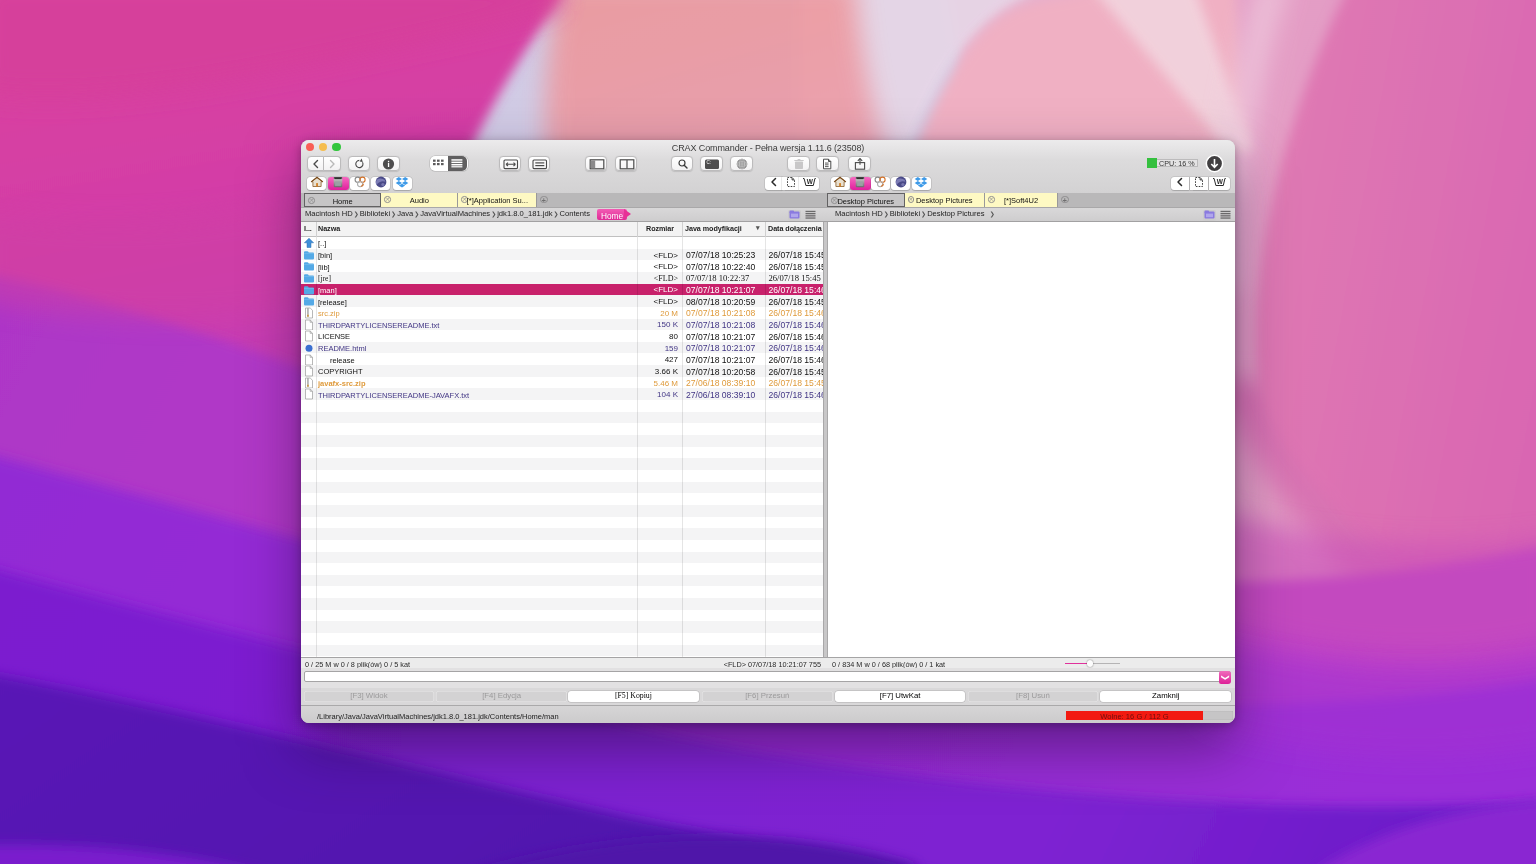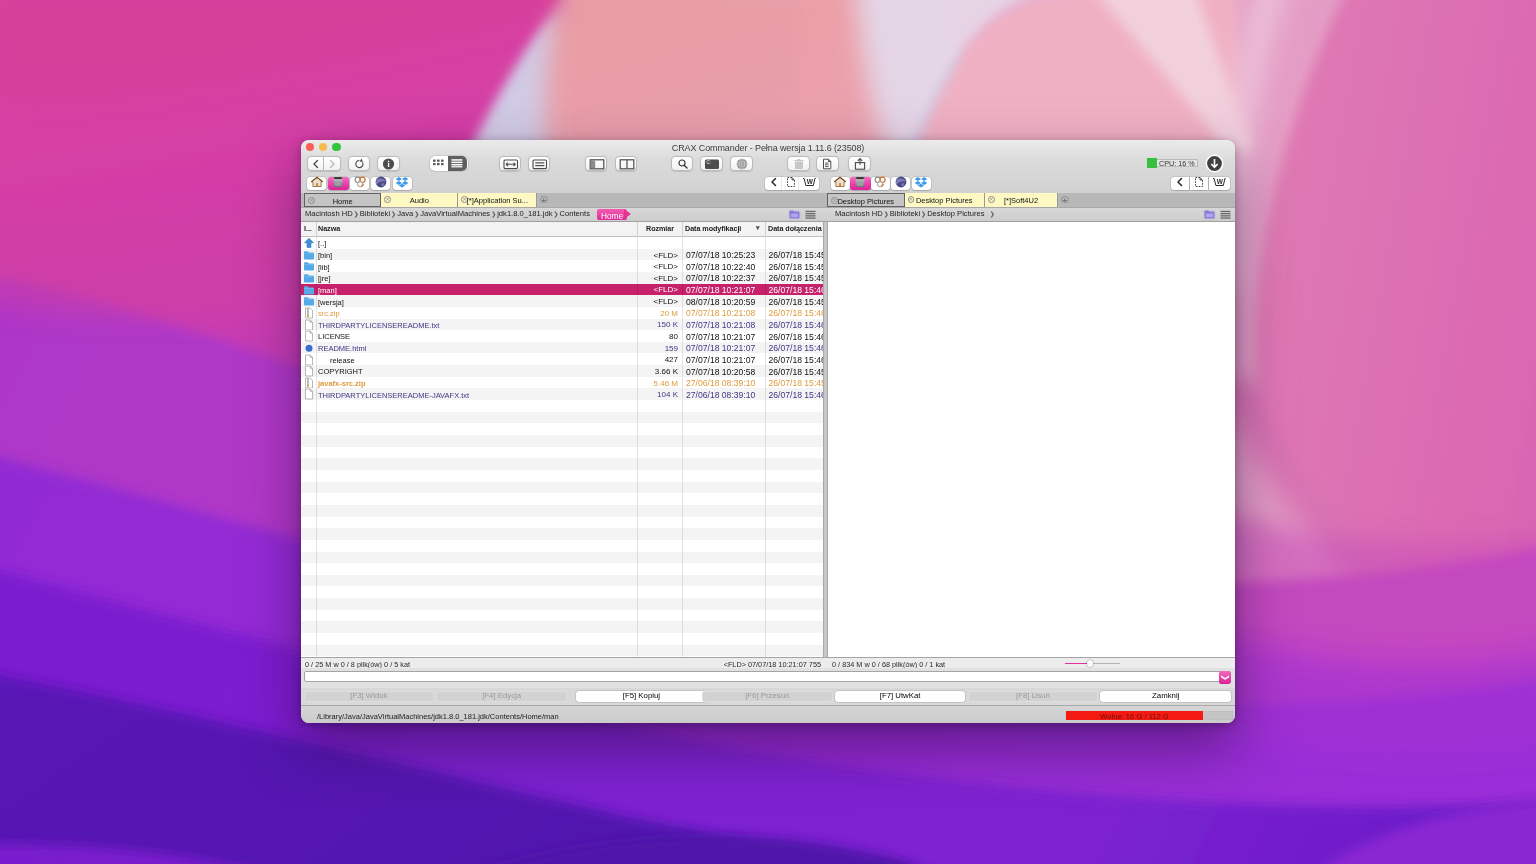--- a/index.html
+++ b/index.html
@@ -405,21 +405,21 @@
           <rect x="0.5" y="0.8" width="10" height="1.3"></rect>
           <rect x="0.5" y="3" width="10" height="1.3"></rect>
           <rect x="0.5" y="5.2" width="10" height="1.3"></rect>
           <rect x="0.5" y="7.4" width="10" height="1.3"></rect>
         </g>
       </svg></div>
 <div class="abs" id="cols">
       <span class="hcell" style="left:3px;">I...</span>
 <span class="hcell" style="left:17px;">Nazwa</span>
 <span class="hcell" style="left:345px;">Rozmiar</span>
-<span class="hcell" style="left:384px;">Data modyfikacji</span>
+<span class="hcell" style="left:384px;">Java modyfikacji</span>
 <span class="hcell" style="left:455px;color:#555;font-size:7px;">▾</span>
 <span class="hcell" style="left:467px;">Data dołączenia</span>
 <span class="abs" style="left:14.5px;top:0;width:1px;height:15px;background:#d0d0d0;"></span>
 <span class="abs" style="left:335.7px;top:0;width:1px;height:15px;background:#d0d0d0;"></span>
 <span class="abs" style="left:381.2px;top:0;width:1px;height:15px;background:#d0d0d0;"></span>
 <span class="abs" style="left:463.7px;top:0;width:1px;height:15px;background:#d0d0d0;"></span>
     </div>
 <div class="abs" id="list">
 <div class="row" style="top:0.00px;background:#fff;">
         <span style="position:absolute;left:2px;top:0px;"><svg width="12" height="12" viewBox="0 0 12 12">
@@ -443,21 +443,21 @@
 <div class="row" style="top:23.30px;background:#fff;">
         <span style="position:absolute;left:2px;top:0px;"><svg width="12" height="12" viewBox="0 0 12 12">
             <path d="M1,3.4 Q1,2.2 2,2.2 L4.3,2.2 Q4.8,2.2 5.1,2.6 L5.8,3.5 L10,3.5 Q11,3.5 11,4.5 L11,9.4 Q11,10.4 10,10.4 L2,10.4 Q1,10.4 1,9.4 Z" fill="#54a9e6"></path>
             <path d="M1,4.6 L11,4.6 L11,4 L1,4 Z" fill="#7cc0ee"></path>
           </svg></span>
         <span class="nm" style="color:#111;">[lib]</span>
         <span class="sz" style="color:#111;">&lt;FLD&gt;</span>
         <span class="d1" style="color:#111;">07/07/18 10:22:40</span>
         <span class="d2" style="color:#111;">26/07/18 15:45</span>
       </div>
-<div class="row" style="top:34.95px;background:#f4f4f5;">
+<div class="row" style="top:34.95px;background:#f4f4f5;font-family:Liberation Serif, serif;">
         <span style="position:absolute;left:2px;top:0px;"><svg width="12" height="12" viewBox="0 0 12 12">
             <path d="M1,3.4 Q1,2.2 2,2.2 L4.3,2.2 Q4.8,2.2 5.1,2.6 L5.8,3.5 L10,3.5 Q11,3.5 11,4.5 L11,9.4 Q11,10.4 10,10.4 L2,10.4 Q1,10.4 1,9.4 Z" fill="#54a9e6"></path>
             <path d="M1,4.6 L11,4.6 L11,4 L1,4 Z" fill="#7cc0ee"></path>
           </svg></span>
         <span class="nm" style="color:#111;">[jre]</span>
         <span class="sz" style="color:#111;">&lt;FLD&gt;</span>
         <span class="d1" style="color:#111;">07/07/18 10:22:37</span>
         <span class="d2" style="color:#111;">26/07/18 15:45</span>
       </div>
 <div class="row" style="top:46.60px;background:#c8216b;">
@@ -468,21 +468,21 @@
         <span class="nm" style="color:#fff;">[man]</span>
         <span class="sz" style="color:#fff;">&lt;FLD&gt;</span>
         <span class="d1" style="color:#fff;">07/07/18 10:21:07</span>
         <span class="d2" style="color:#fff;">26/07/18 15:46</span>
       </div>
 <div class="row" style="top:58.25px;background:#f4f4f5;">
         <span style="position:absolute;left:2px;top:0px;"><svg width="12" height="12" viewBox="0 0 12 12">
             <path d="M1,3.4 Q1,2.2 2,2.2 L4.3,2.2 Q4.8,2.2 5.1,2.6 L5.8,3.5 L10,3.5 Q11,3.5 11,4.5 L11,9.4 Q11,10.4 10,10.4 L2,10.4 Q1,10.4 1,9.4 Z" fill="#54a9e6"></path>
             <path d="M1,4.6 L11,4.6 L11,4 L1,4 Z" fill="#7cc0ee"></path>
           </svg></span>
-        <span class="nm" style="color:#111;">[wersja]</span>
+        <span class="nm" style="color:#111;">[release]</span>
         <span class="sz" style="color:#111;">&lt;FLD&gt;</span>
         <span class="d1" style="color:#111;">08/07/18 10:20:59</span>
         <span class="d2" style="color:#111;">26/07/18 15:45</span>
       </div>
 <div class="row" style="top:69.90px;background:#fff;">
         <span style="position:absolute;left:2px;top:0px;"><svg width="12" height="12" viewBox="0 0 12 12">
             <path d="M2.5,1 L7.2,1 L9.5,3.3 L9.5,11 L2.5,11 Z" fill="#fff" stroke="#9a9a9a" stroke-width="0.7"></path>
             <rect x="4.4" y="1.2" width="1.1" height="6.5" fill="#888"></rect>
             <rect x="4.1" y="7.6" width="1.7" height="2.2" fill="#b98e3e"></rect>
           </svg></span>
@@ -599,21 +599,21 @@
 <span class="abs" style="left:785.5px;top:2.6px;width:6.5px;height:6.5px;border-radius:50%;background:#fdfdfd;box-shadow:0 0 1.5px rgba(0,0,0,.6);"></span>
     </div>
 <div class="abs" id="cmdbar">
       <div id="cmdin">
         <div id="cmdbtn"><span style="display:inline-block;transform:rotate(90deg);">❯</span></div>
       </div>
     </div>
 <div class="abs" id="fkeys">
       <div class="fk dis" style="left:2.5px;">[F3] Widok</div>
 <div class="fk dis" style="left:135.3px;">[F4] Edycja</div>
-<div class="fk en" style="left:275px;">[F5] Kopiuj</div>
+<div class="fk en" style="left:267px;font-family:Liberation Serif, serif;">[F5] Kopiuj</div>
 <div class="fk dis" style="left:400.9px;">[F6] Przesuń</div>
 <div class="fk en" style="left:533.7px;">[F7] UtwKat</div>
 <div class="fk dis" style="left:666.5px;">[F8] Usuń</div>
 <div class="fk en" style="left:799.3px;">Zamknij</div>
     </div>
 <div class="abs" id="botbar">
       <span class="abs" style="left:16px;top:6px;">/Library/Java/JavaVirtualMachines/jdk1.8.0_181.jdk/Contents/Home/man</span>
 <div class="abs" style="left:765px;top:4.5px;width:167px;height:9.5px;background:#c6c5c6;border-radius:1px;box-shadow:inset 0 0 1px rgba(0,0,0,.3);"></div>
 <div class="abs" style="left:765px;top:4.5px;width:137px;height:9.5px;background:#f21a11;"></div>
 <div class="abs" style="left:765px;top:5.8px;width:137px;text-align:center;font-size:7.6px;color:#6d0f0c;">Wolne: 16 G / 112 G</div>

